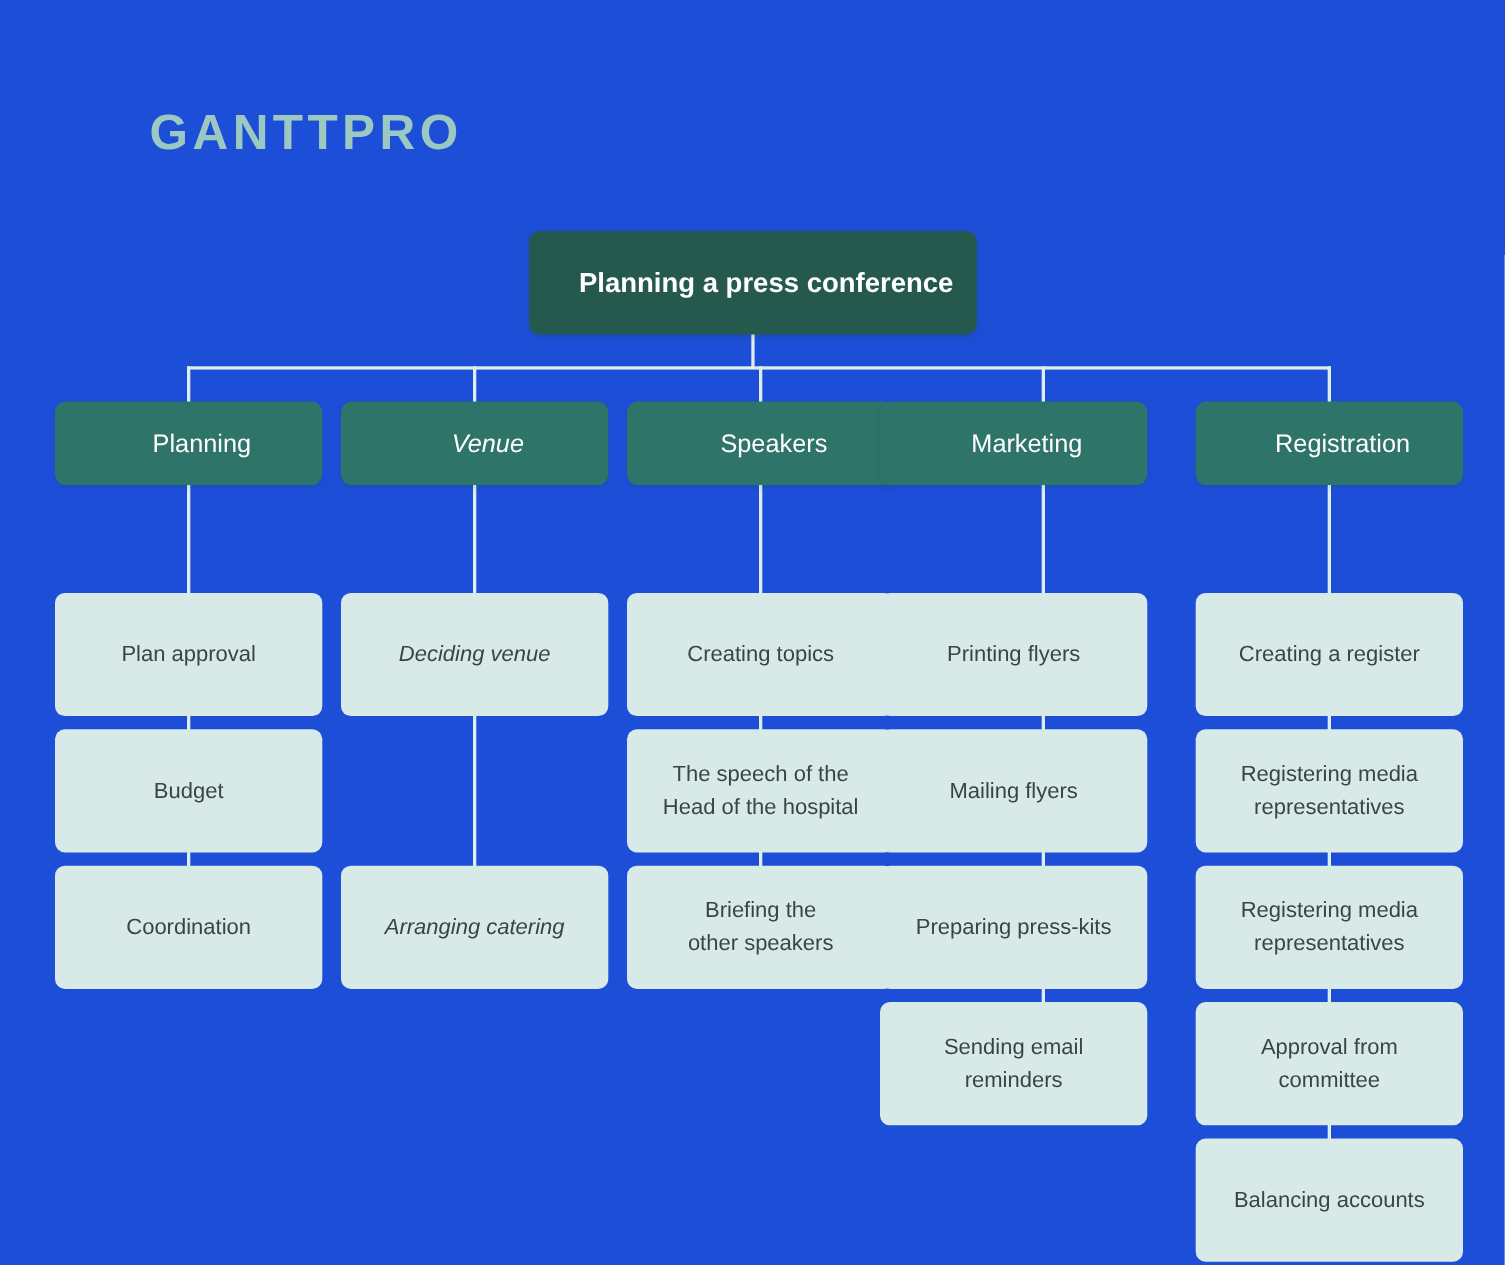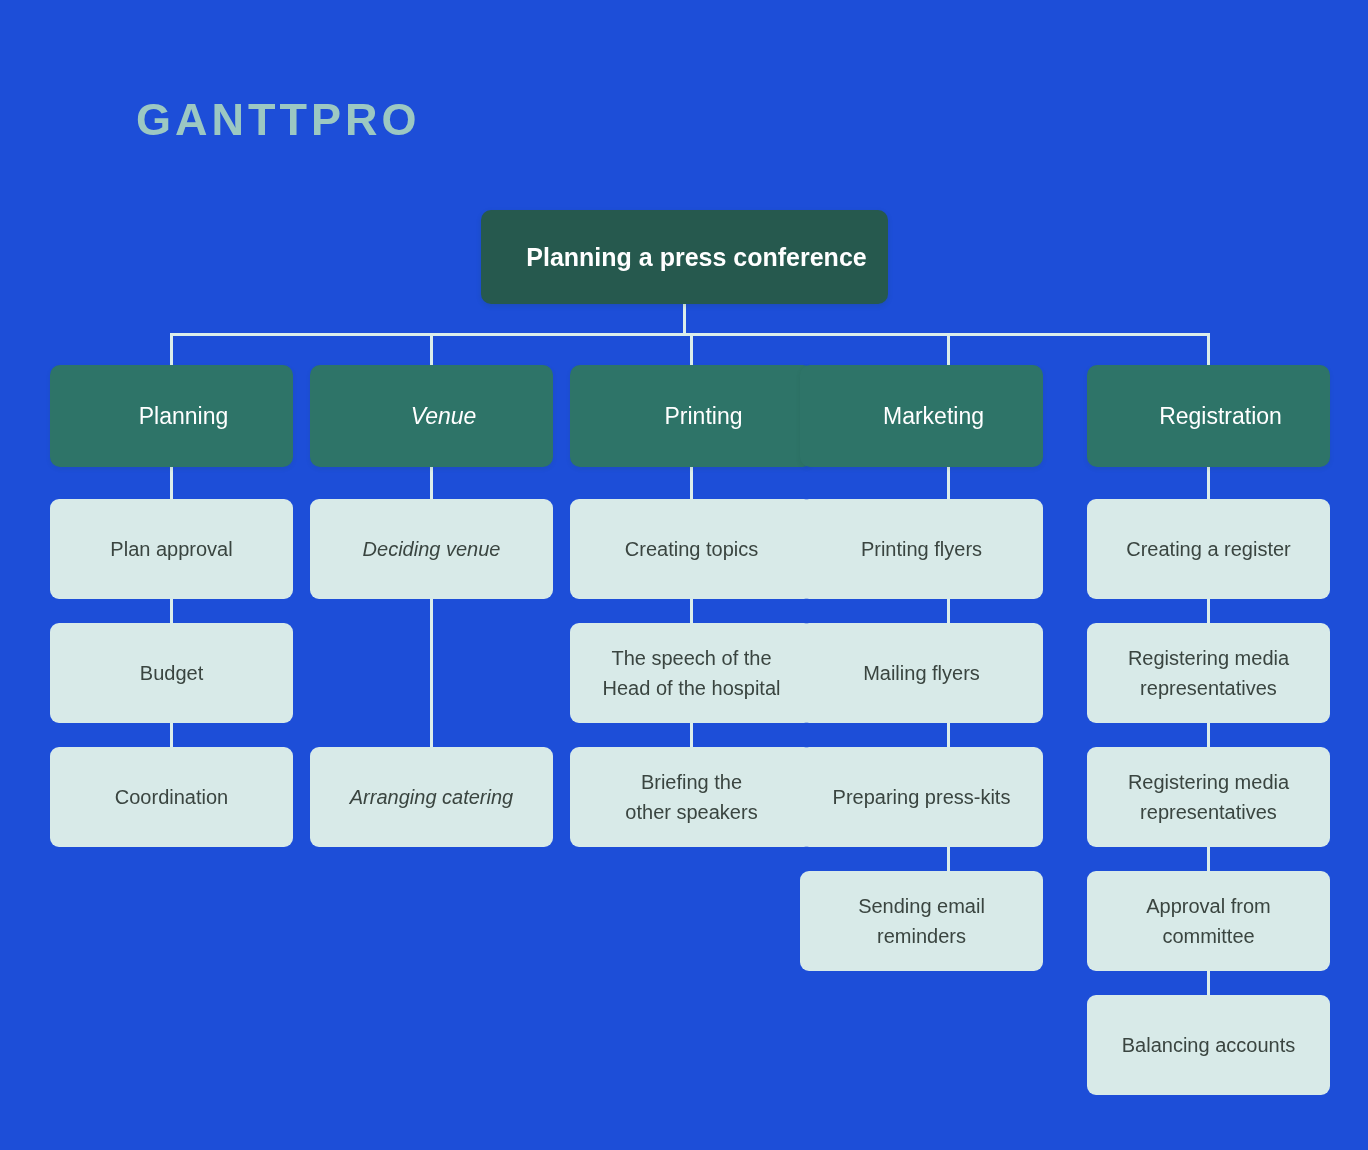--- a/index.html
+++ b/index.html
@@ -17,30 +17,30 @@
     position:absolute; display:flex; align-items:center; justify-content:center;
     text-align:center; box-sizing:border-box; z-index:1;padding-left:24px;
   }
   .root {
     left:481px; top:210px; width:407px; height:94px;
     background:#26594e; border-radius:10px;
     color:#ffffff; font-size:25px; font-weight:700;
     box-shadow:0 2px 5px rgba(30,70,60,0.18);
   }
   .cat {
-    top:365px; width:243px; height:102px;
+    top:365px; width:243px; height:76px;
     background:#2e7468; border-radius:10px;
     color:#ffffff; font-size:23px; font-weight:400;
     box-shadow:0 2px 4px rgba(30,70,60,0.12);
   }
   .task {
-    width:243px; height:100px;
+    width:243px; height:112px;
     background:#d8eae8; border-radius:9px;
     color:#3a4540; font-size:20px; line-height:30px;
-    white-space:pre-line; padding:0 12px;
+    white-space:pre-line; padding:0 12px;margin-top:40px;
   }
   
   .c0 { left:50px; }  .c1 { left:310px;font-style:italic; }  .c2 { left:570px; }  .c3 { left:800px; }  .c4 { left:1087px; }
   
   .r0 { top:499px; } .r1 { top:623px; } .r2 { top:747px; } .r3 { top:871px; } .r4 { top:995px; }
   
   .vline { width:3px; top:333px; }
   .v0 { left:170px;  height:458px; }
   .v1 { left:430px;  height:458px; }
   .v2 { left:690px;  height:458px; }
@@ -59,21 +59,21 @@
   <div class="connector vline v0"></div>
   <div class="connector vline v1"></div>
   <div class="connector vline v2"></div>
   <div class="connector vline v3"></div>
   <div class="connector vline v4"></div>
 
   <div class="node root">Planning a press conference</div>
 
   <div class="node cat c0">Planning</div>
   <div class="node cat c1">Venue</div>
-  <div class="node cat c2">Printing</div>
+  <div class="node cat c2">Speakers</div>
   <div class="node cat c3">Marketing</div>
   <div class="node cat c4">Registration</div>
 
   <div class="node task c0 r0">Plan approval</div>
   <div class="node task c0 r1">Budget</div>
   <div class="node task c0 r2">Coordination</div>
 
   <div class="node task c1 r0">Deciding venue</div>
   <div class="node task c1 r2">Arranging catering</div>
 

